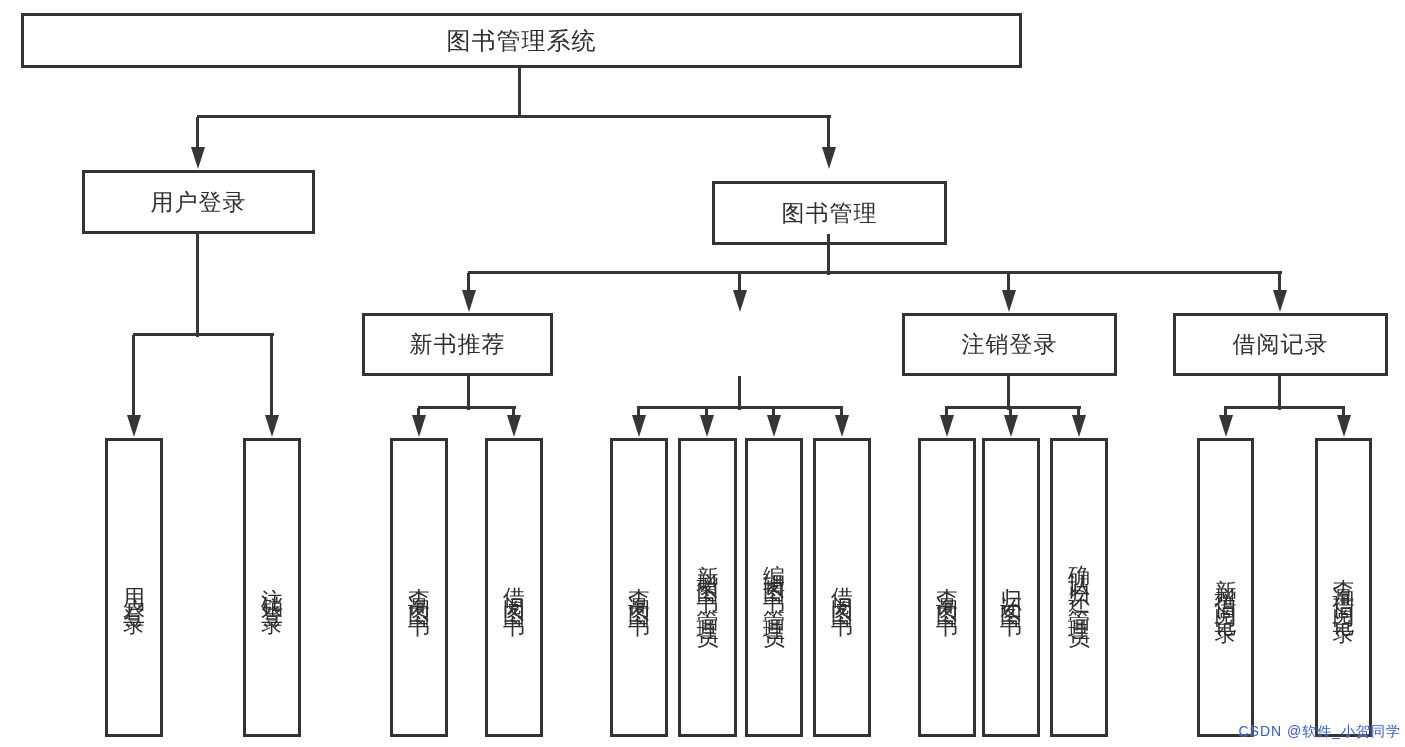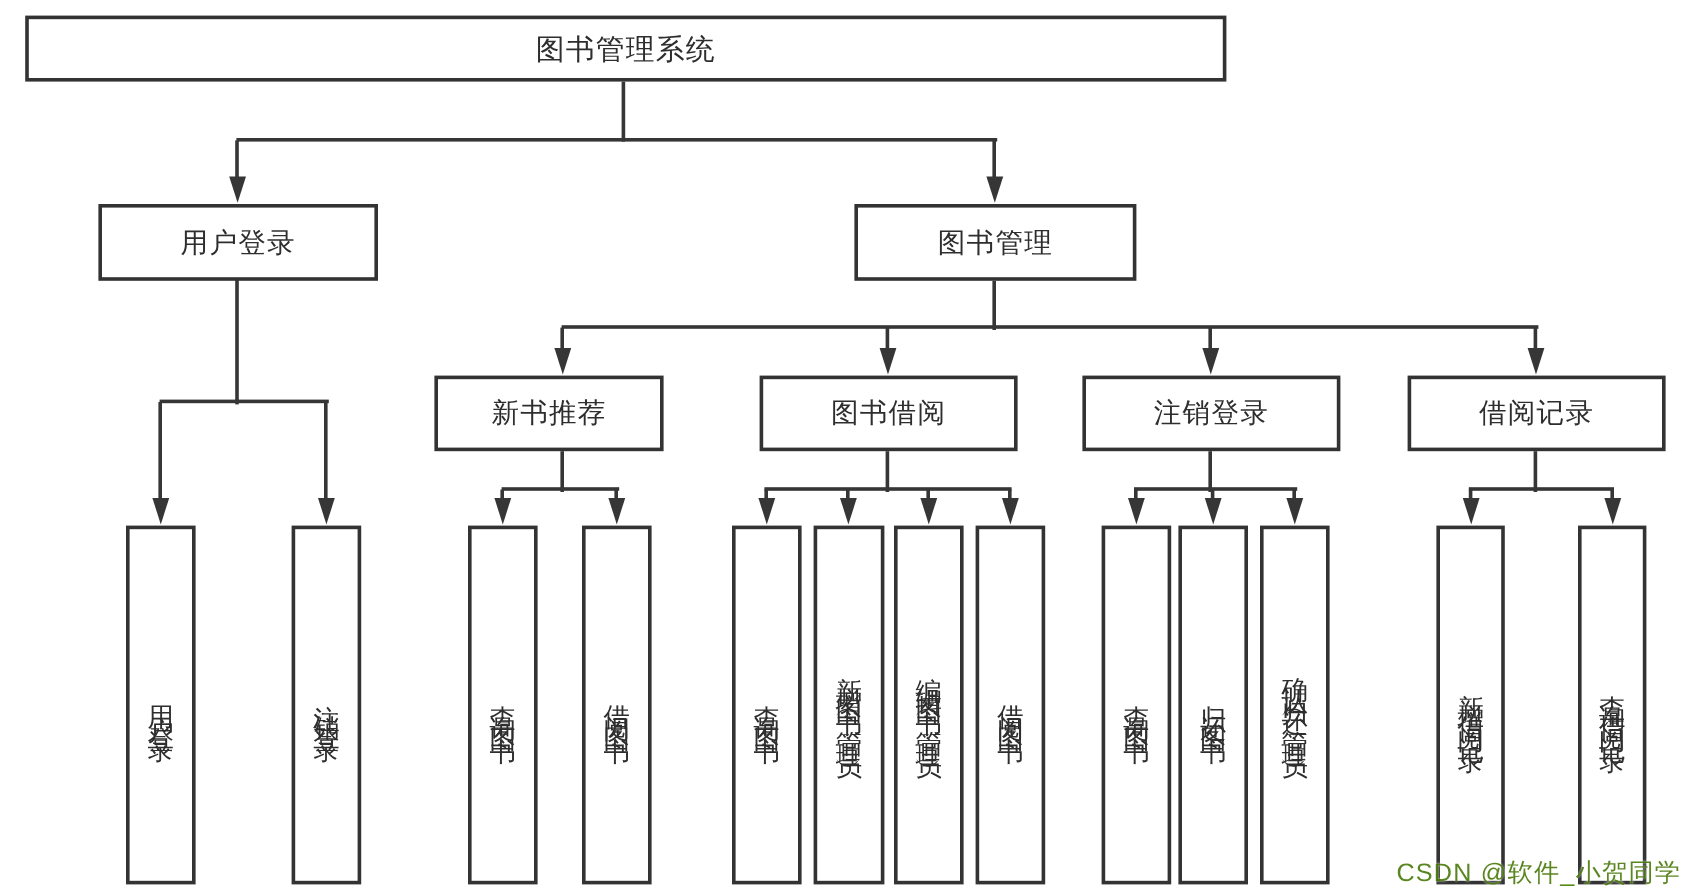--- a/index.html
+++ b/index.html
@@ -20,45 +20,42 @@
   }
   .vline{position:absolute;width:3px;background:#363636;}
   .hline{position:absolute;height:3px;background:#363636;}
   .ahead{
     position:absolute;width:0;height:0;
     border-left:7px solid transparent;border-right:7px solid transparent;
     border-top:22px solid #363636;
   }
   .watermark{
     position:absolute;right:4px;bottom:6px;z-index:5;
-    font-size:21px;color:#4d7c0f;opacity:.92;letter-spacing:1px;
+    font-size:14px;color:#1d4ed8;opacity:.92;letter-spacing:1px;
     text-shadow:0 0 2px #ffffff;
   }
 </style>
 </head>
 <body>
 
 <div id="canvas">
 
   <div class="box hbox root" style="left:21px;top:13px;width:1001px;height:55px">
     <span>图书管理系统</span>
   </div>
 
   <div class="box hbox" style="left:82px;top:170px;width:233px;height:64px">
     <span>用户登录</span>
   </div>
-  <div class="box hbox" style="left:712px;top:170px;width:235px;height:64px">
+  <div class="box hbox" style="left:712px;top:181px;width:235px;height:64px">
     <span>图书管理</span>
   </div>
 
   <div class="box hbox" style="left:362px;top:313px;width:191px;height:63px">
     <span>新书推荐</span>
-  </div>
-  <div class="box hbox" style="left:633px;top:313px;width:215px;height:63px">
-    <span>图书借阅</span>
   </div>
   <div class="box hbox" style="left:902px;top:313px;width:215px;height:63px">
     <span>注销登录</span>
   </div>
   <div class="box hbox" style="left:1173px;top:313px;width:215px;height:63px">
     <span>借阅记录</span>
   </div>
 
   <div class="box vbox" style="left:105px;top:438px;width:58px;height:299px">
     <span>用户登录</span>

